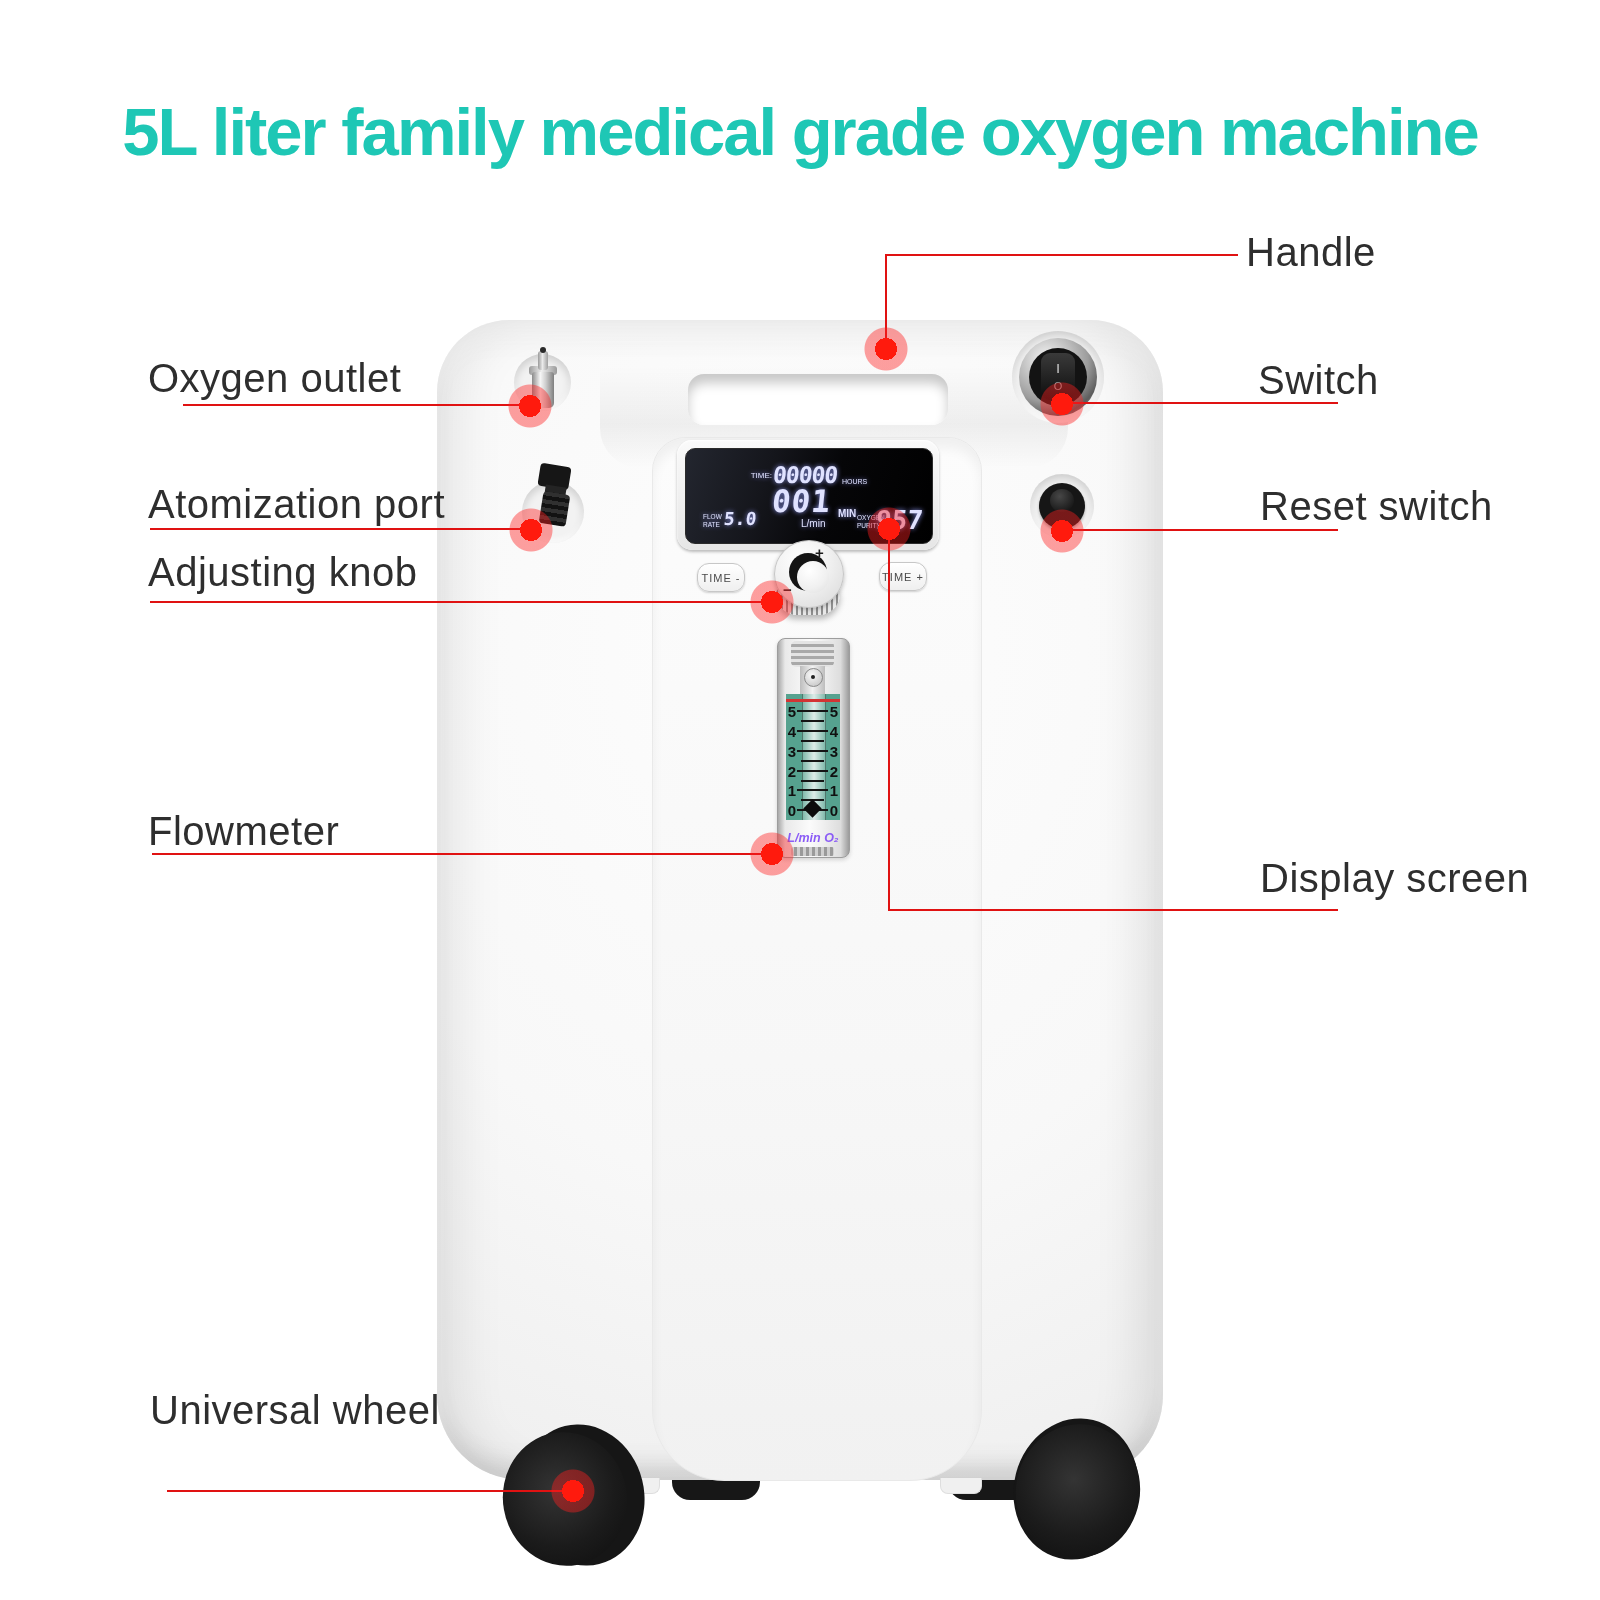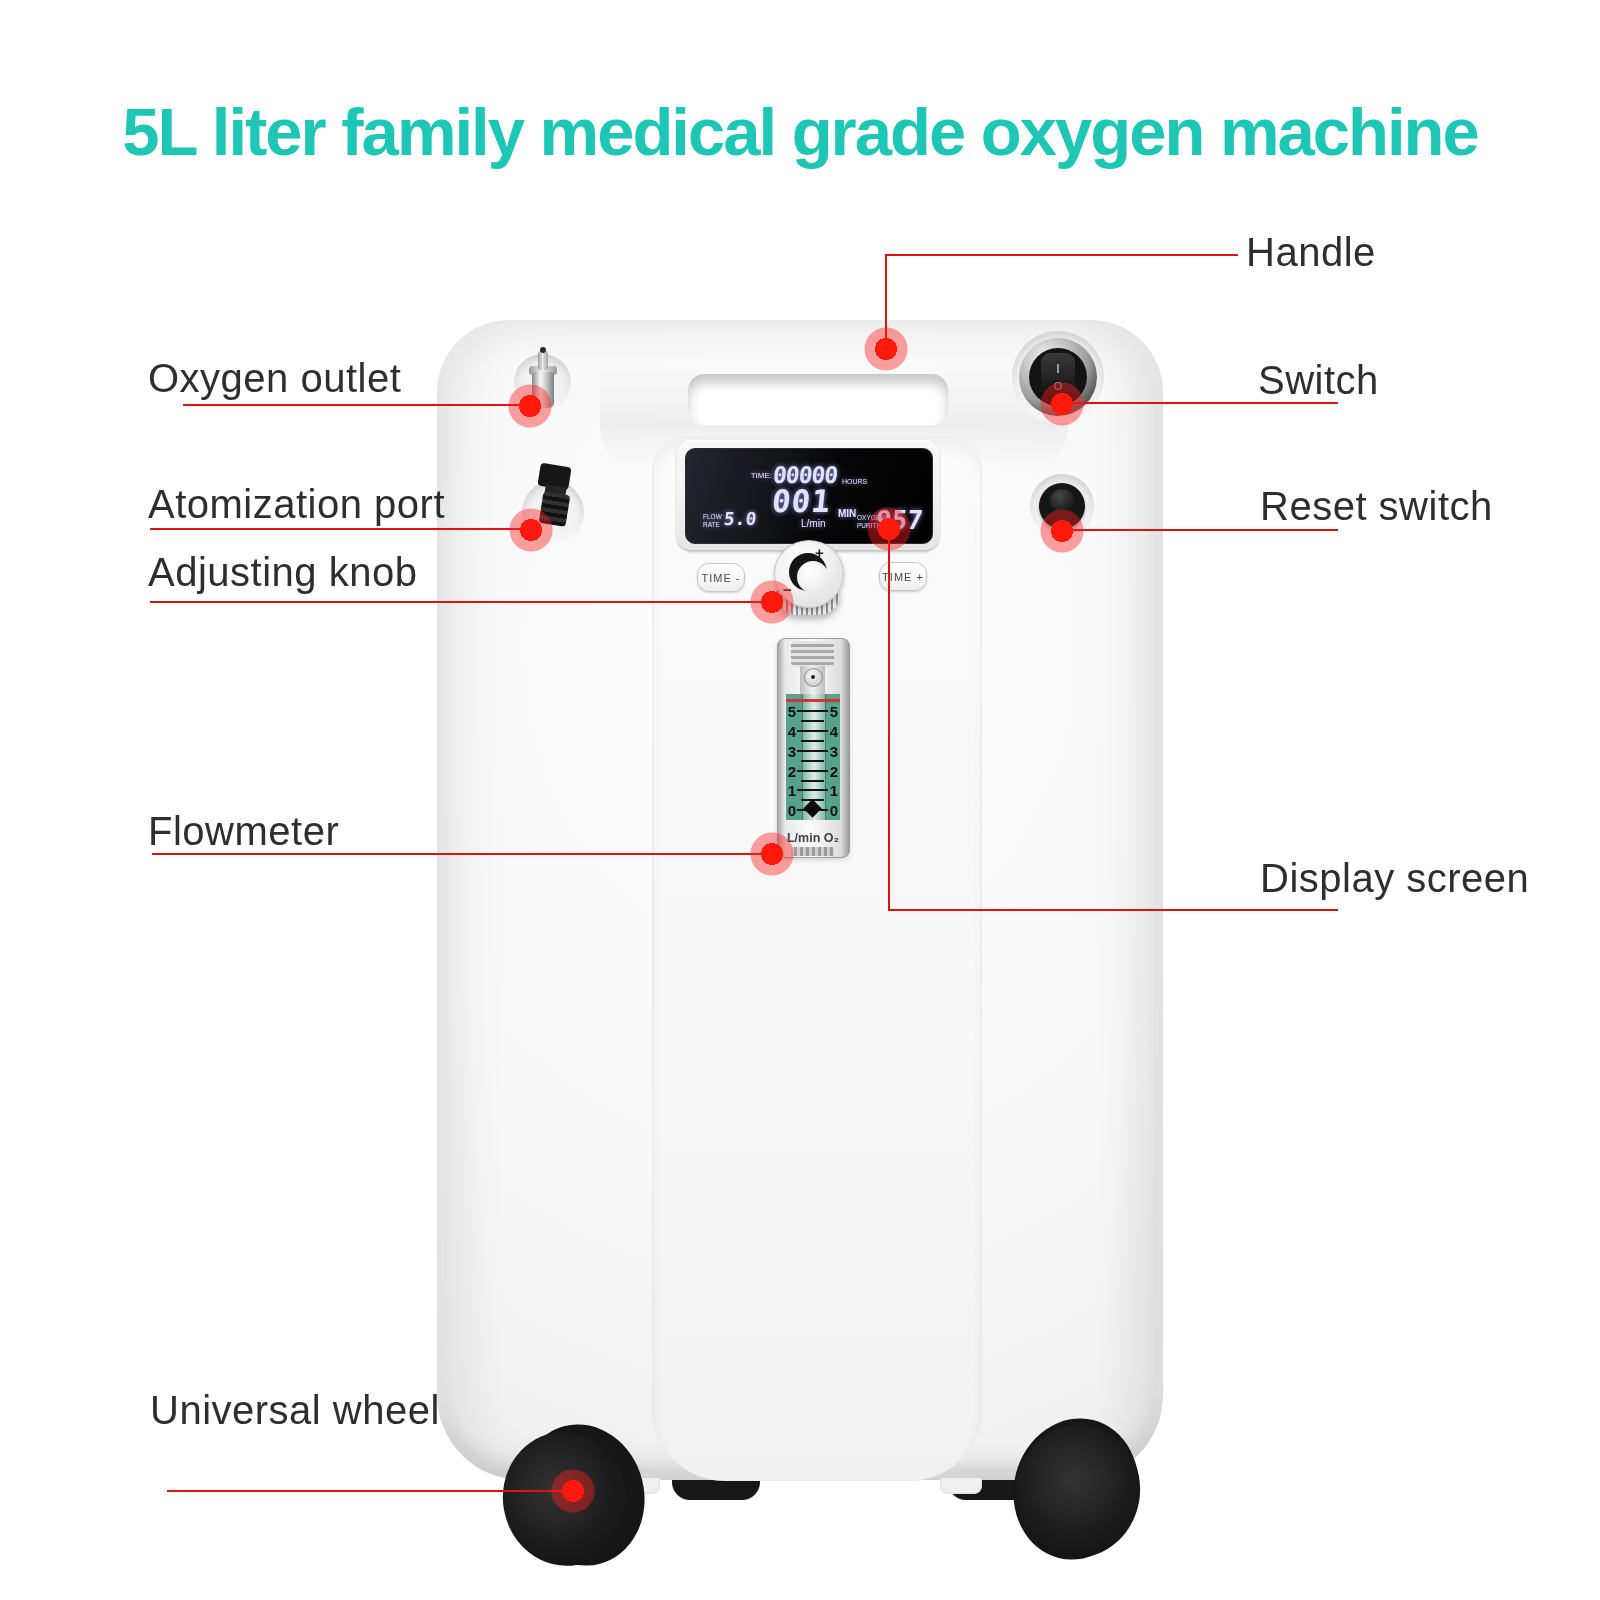--- a/index.html
+++ b/index.html
@@ -63,21 +63,21 @@
       background:radial-gradient(circle at 40% 35%,#fafafa,#bdbdbd);border:1px solid #8a8a8a;}
   .flow-valve-dot{left:811px;top:675px;width:4px;height:4px;border-radius:50%;background:#222;}
   .flow-plate{left:786px;top:694px;width:54px;height:126px;background:#56a28f;}
   .flow-redline{left:786px;top:699px;width:54px;height:3px;background:#d23434;}
   .flow-tube{left:802px;top:694px;width:22px;height:126px;
       background:linear-gradient(90deg,rgba(255,255,255,.25),rgba(255,255,255,.8) 50%,rgba(255,255,255,.25));
       border-left:1px solid rgba(40,60,55,.55);border-right:1px solid rgba(40,60,55,.55);}
   .fnum{position:absolute;width:14px;text-align:center;font-size:15px;font-weight:bold;color:#101010;line-height:1;}
   .tick{position:absolute;height:2px;background:#151515;}
   .flow-float{left:806px;top:802px;width:13px;height:13px;background:#0c0c0c;transform:rotate(45deg);}
-  .flow-unit{left:783px;top:831px;width:60px;text-align:center;font-size:12.5px;font-weight:bold;color:#404040;}
+  .flow-unit{left:783px;top:831px;width:60px;text-align:center;font-size:12.5px;font-weight:bold;color:#8b5cf6;font-style:italic;}
   .flow-nut{left:791px;top:847px;width:43px;height:9px;border-radius:2px;
       background:repeating-linear-gradient(90deg,#cfcfcf 0 3px,#9a9a9a 3px 6px);}
   
   .recess{border-radius:50%;background:#f2f2f2;
       box-shadow:inset 0 4px 8px rgba(0,0,0,.16),inset 0 -3px 5px #fff;}
   .outlet-collar{left:529px;top:366px;width:28px;height:9px;border-radius:3px;background:linear-gradient(90deg,#9a9a9a,#eee 45%,#9a9a9a);}
   .outlet-base{left:532px;top:372px;width:22px;height:36px;border-radius:3px 3px 5px 5px;
       background:linear-gradient(90deg,#8a8a8a,#f6f6f6 38%,#cfcfcf 62%,#7e7e7e);}
   .outlet-tip{left:538px;top:351px;width:10px;height:19px;border-radius:3px;
       background:linear-gradient(90deg,#9a9a9a,#eaeaea 45%,#9f9f9f);}

